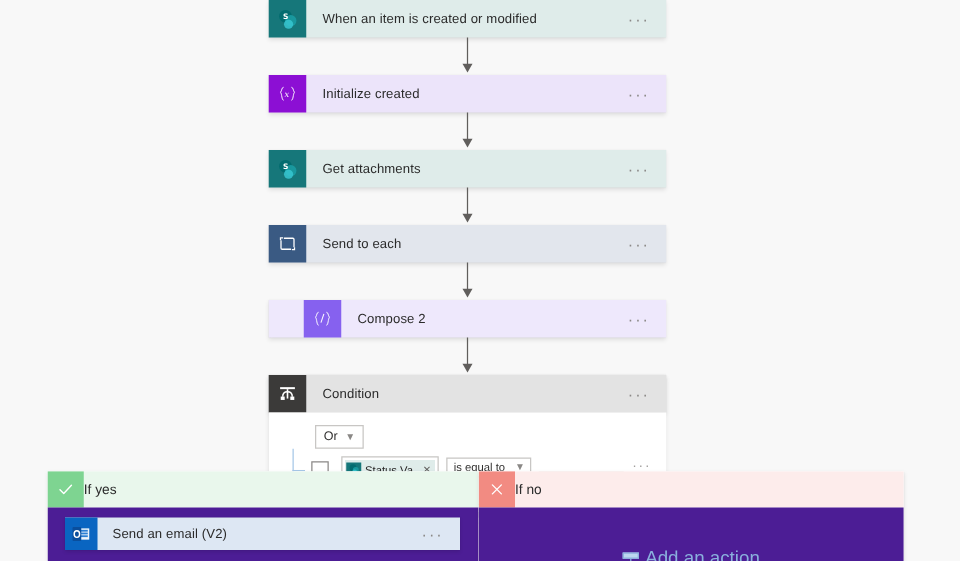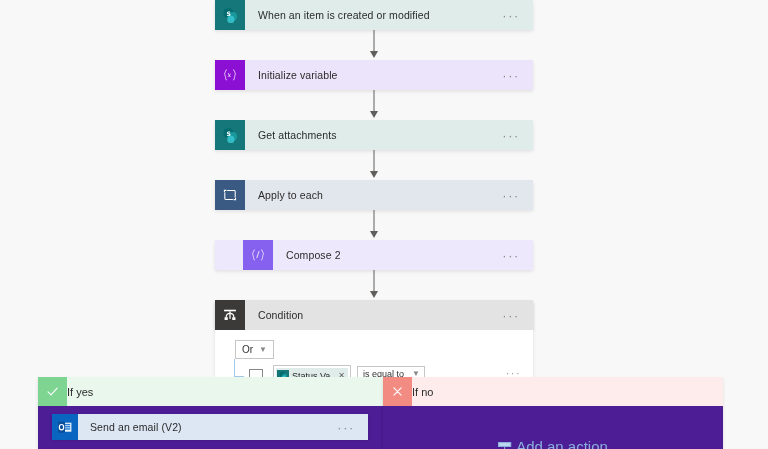--- a/index.html
+++ b/index.html
@@ -351,21 +351,21 @@
     </div>
 
     <div class="card bg-purple">
       <div class="card-icon ic-var">
         <svg width="18" height="16" viewBox="0 0 26 20">
           <path d="M8.5 2.5 C6.3 2.5 6.6 6.2 5 8.3 C6.6 10.4 6.3 17.5 8.5 17.5" fill="none" stroke="#ffffff" stroke-width="1.1"></path>
           <path d="M17.5 2.5 C19.7 2.5 19.4 6.2 21 8.3 C19.4 10.4 19.7 17.5 17.5 17.5" fill="none" stroke="#ffffff" stroke-width="1.1"></path>
           <text x="9.4" y="13.4" font-family="DejaVu Serif, serif" font-style="italic" font-size="9.5" fill="#ffffff">x</text>
         </svg>
       </div>
-      <div class="card-title">Initialize variable</div>
+      <div class="card-title">Initialize created</div>
       <div class="card-ellipsis">···</div>
     </div>
 
     <div class="connector">
       <div class="line"></div>
       <div class="head"></div>
     </div>
 
     <div class="card bg-teal">
       <div class="card-icon ic-sp">
@@ -388,21 +388,21 @@
     <div class="card bg-blue">
       <div class="card-icon ic-loop">
         <svg width="16" height="16" viewBox="0 0 20 20">
           <rect x="3.5" y="4.5" width="13" height="11" rx="1.2" fill="none" stroke="#ffffff" stroke-width="1.3"></rect>
           <rect x="2.2" y="3.2" width="4.2" height="3.4" fill="#3a5a83"></rect>
           <rect x="13.6" y="13.4" width="4.2" height="3.4" fill="#3a5a83"></rect>
           <path d="M3 6.4 L3 4.2 L5.6 4.2" fill="none" stroke="#ffffff" stroke-width="1.3"></path>
           <path d="M17 13.6 L17 15.8 L14.4 15.8" fill="none" stroke="#ffffff" stroke-width="1.3"></path>
         </svg>
       </div>
-      <div class="card-title">Apply to each</div>
+      <div class="card-title">Send to each</div>
       <div class="card-ellipsis">···</div>
     </div>
 
     <div class="connector">
       <div class="line"></div>
       <div class="head"></div>
     </div>
 
     <div class="card bg-lilac">
       <div class="card-icon ic-compose">
@@ -433,21 +433,21 @@
             <rect x="12.8" y="12.8" width="4" height="3.4" fill="#ffffff"></rect>
           </svg>
         </div>
         <div class="card-title">Condition</div>
         <div class="card-ellipsis">···</div>
       </div>
 
       <div class="cond-body">
 
         
-        <div class="btn-sm" style="margin-left:8px;">
+        <div class="btn-sm" style="margin-left:25px;">
           <span>Or</span>
           <span class="chev">▼</span>
         </div>
 
         
         <div class="rail-v" style="left:19px; top:29px; height:75px;"></div>
         <div class="rail-h" style="left:19px; top:46px; width:10px;"></div>
         <div class="rail-h" style="left:19px; top:79px; width:10px;"></div>
         <div class="rail-h" style="left:19px; top:104px; width:12px;"></div>
 

